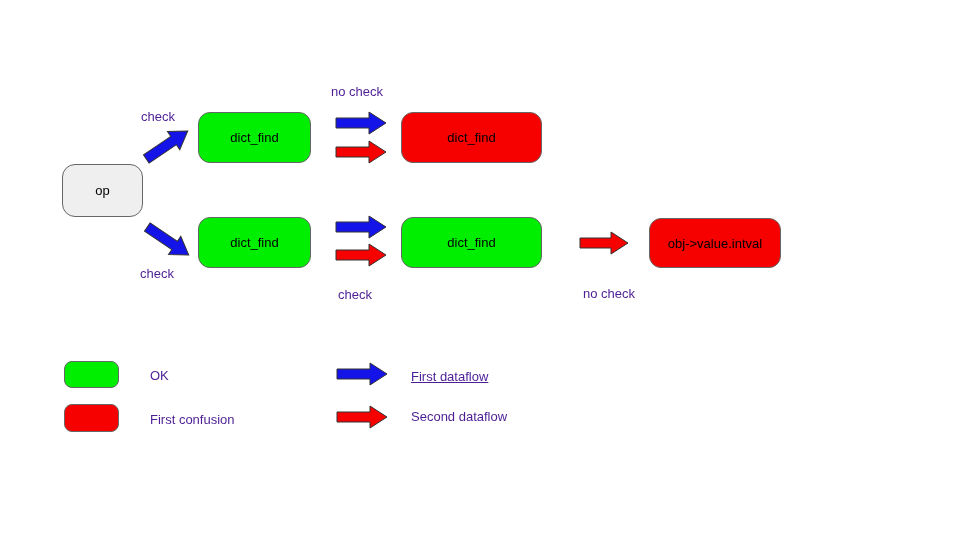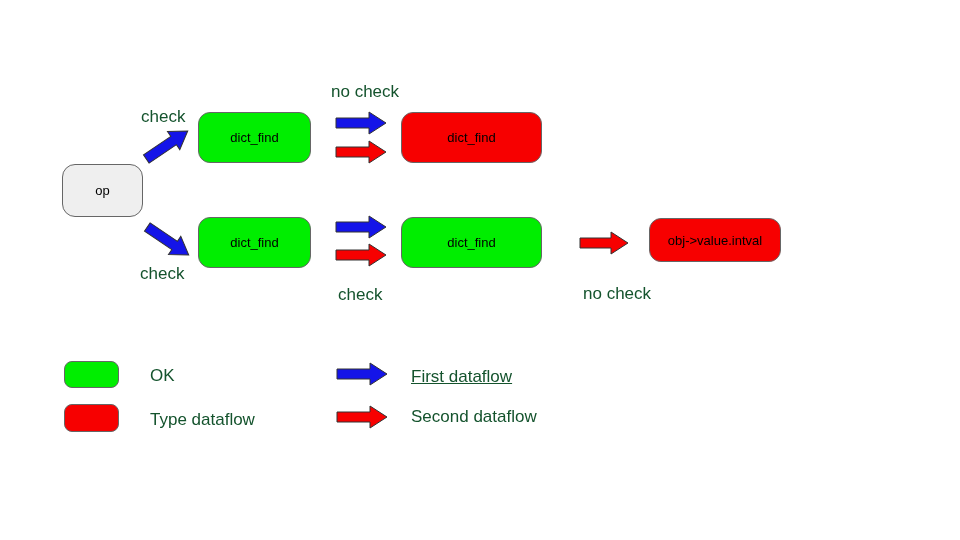--- a/index.html
+++ b/index.html
@@ -19,22 +19,22 @@
     justify-content: center;
     border: 1.5px solid #666666;
     border-radius: 12px;
     font-size: 13px;
     color: #000000;
     box-sizing: border-box;
     text-align: center;
   }
   .label {
     position: absolute;
-    font-size: 17px;
-    color: #14532d;
+    font-size: 13px;
+    color: #4c1d95;
     white-space: nowrap;
     line-height: 15px;
   }
   .swatch {
     position: absolute;
     border: 1.5px solid #666666;
     border-radius: 8px;
     box-sizing: border-box;
   }
   svg.arrow {
@@ -97,27 +97,27 @@
   <div class="label" style="left:338px; top:287px;">check</div>
 
   <div class="node" style="left: 401px; top: 217px; width: 141px; height: 51px; background: rgb(0, 238, 0);">dict_find</div>
 
   <svg class="arrow" style="left:580px; top:232px;" width="48" height="22" viewBox="0 0 48 22">
     <polygon points="0,6 31,6 31,0 48,11 31,22 31,16 0,16" fill="#f70000"></polygon>
   </svg>
 
   <div class="label" style="left:583px; top:286px;">no check</div>
 
-  <div class="node" style="left: 649px; top: 218px; width: 132px; height: 44px; background: rgb(247, 0, 0);">obj-&gt;value.intval</div>
+  <div class="node" style="left: 649px; top: 218px; width: 132px; height: 50px; background: rgb(247, 0, 0);">obj-&gt;value.intval</div>
 
   <div class="swatch" style="left: 64px; top: 361px; width: 55px; height: 27px; background: rgb(0, 238, 0);"></div>
   <div class="label" style="left:150px; top:368px;">OK</div>
 
   <div class="swatch" style="left: 64px; top: 404px; width: 55px; height: 28px; background: rgb(247, 0, 0);"></div>
-  <div class="label" style="left:150px; top:412px;">Type dataflow</div>
+  <div class="label" style="left:150px; top:412px;">First confusion</div>
 
   <svg class="arrow" style="left:337px; top:363px;" width="50" height="22" viewBox="0 0 50 22">
     <polygon points="0,6 33,6 33,0 50,11 33,22 33,16 0,16" fill="#1414e8"></polygon>
   </svg>
   <div class="label" style="left:411px; top:369px;text-decoration:underline;">First dataflow</div>
 
   <svg class="arrow" style="left:337px; top:406px;" width="50" height="22" viewBox="0 0 50 22">
     <polygon points="0,6 33,6 33,0 50,11 33,22 33,16 0,16" fill="#f70000"></polygon>
   </svg>
   <div class="label" style="left:411px; top:409px;">Second dataflow</div>

